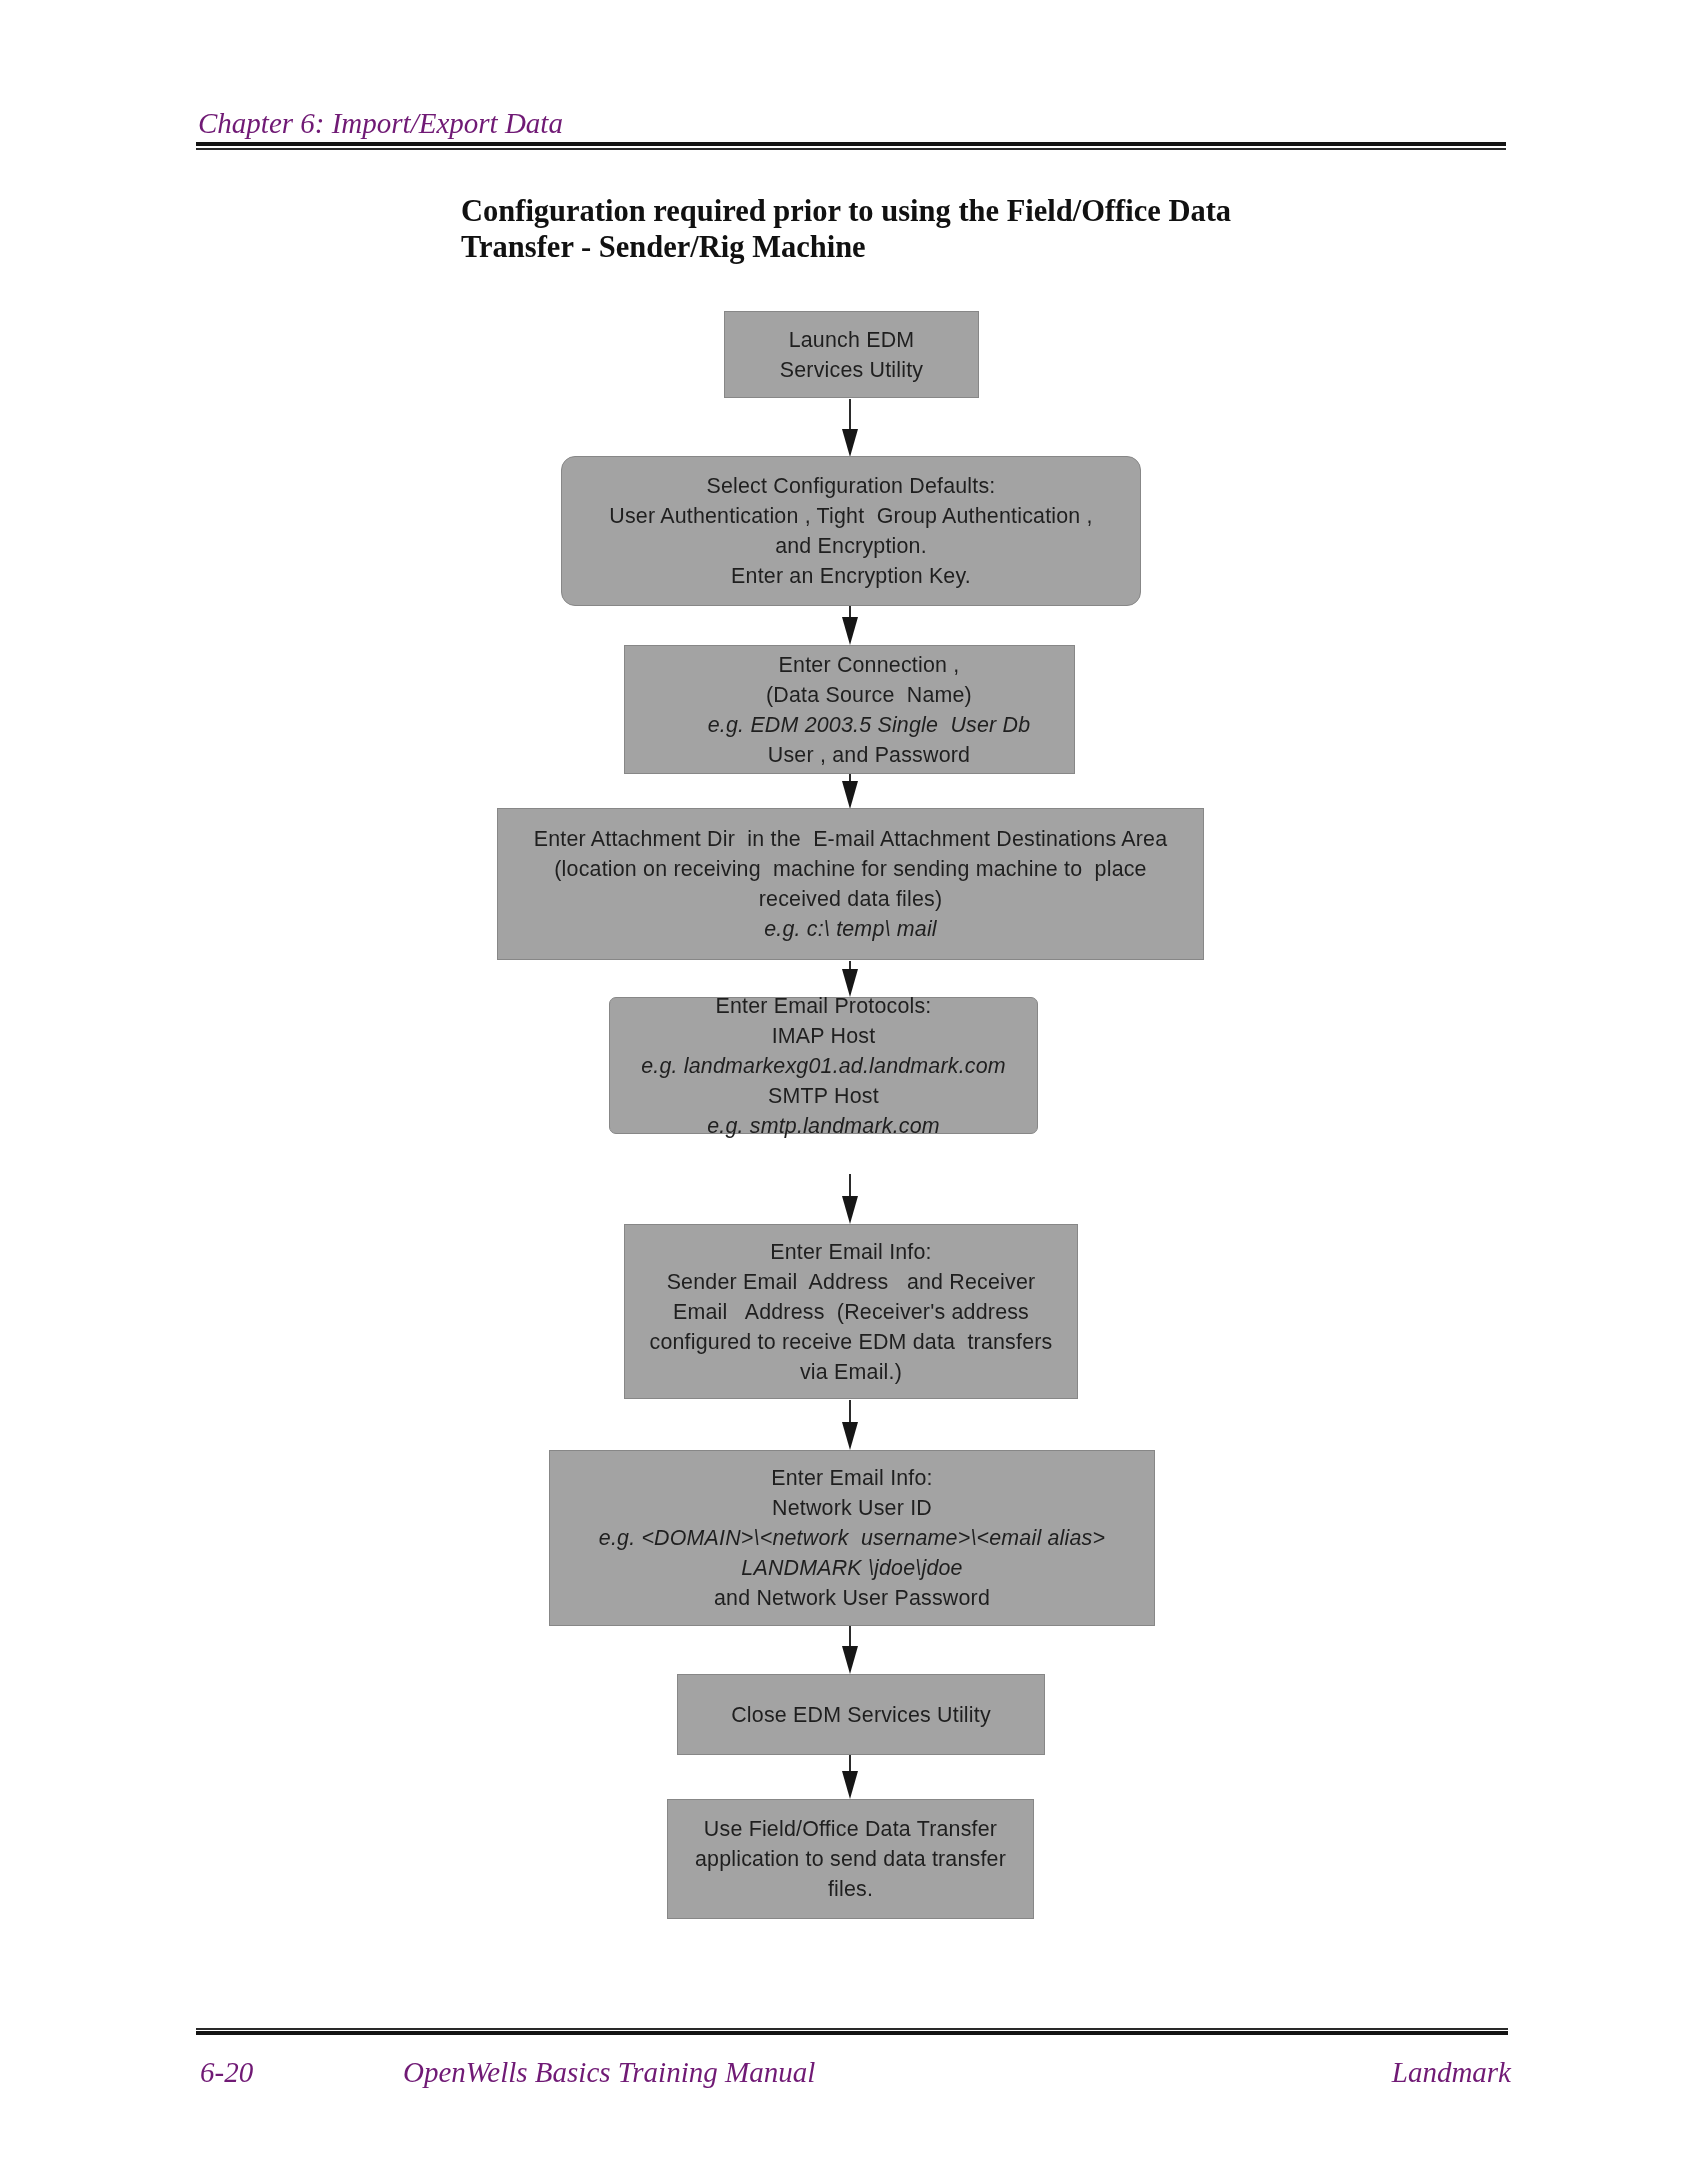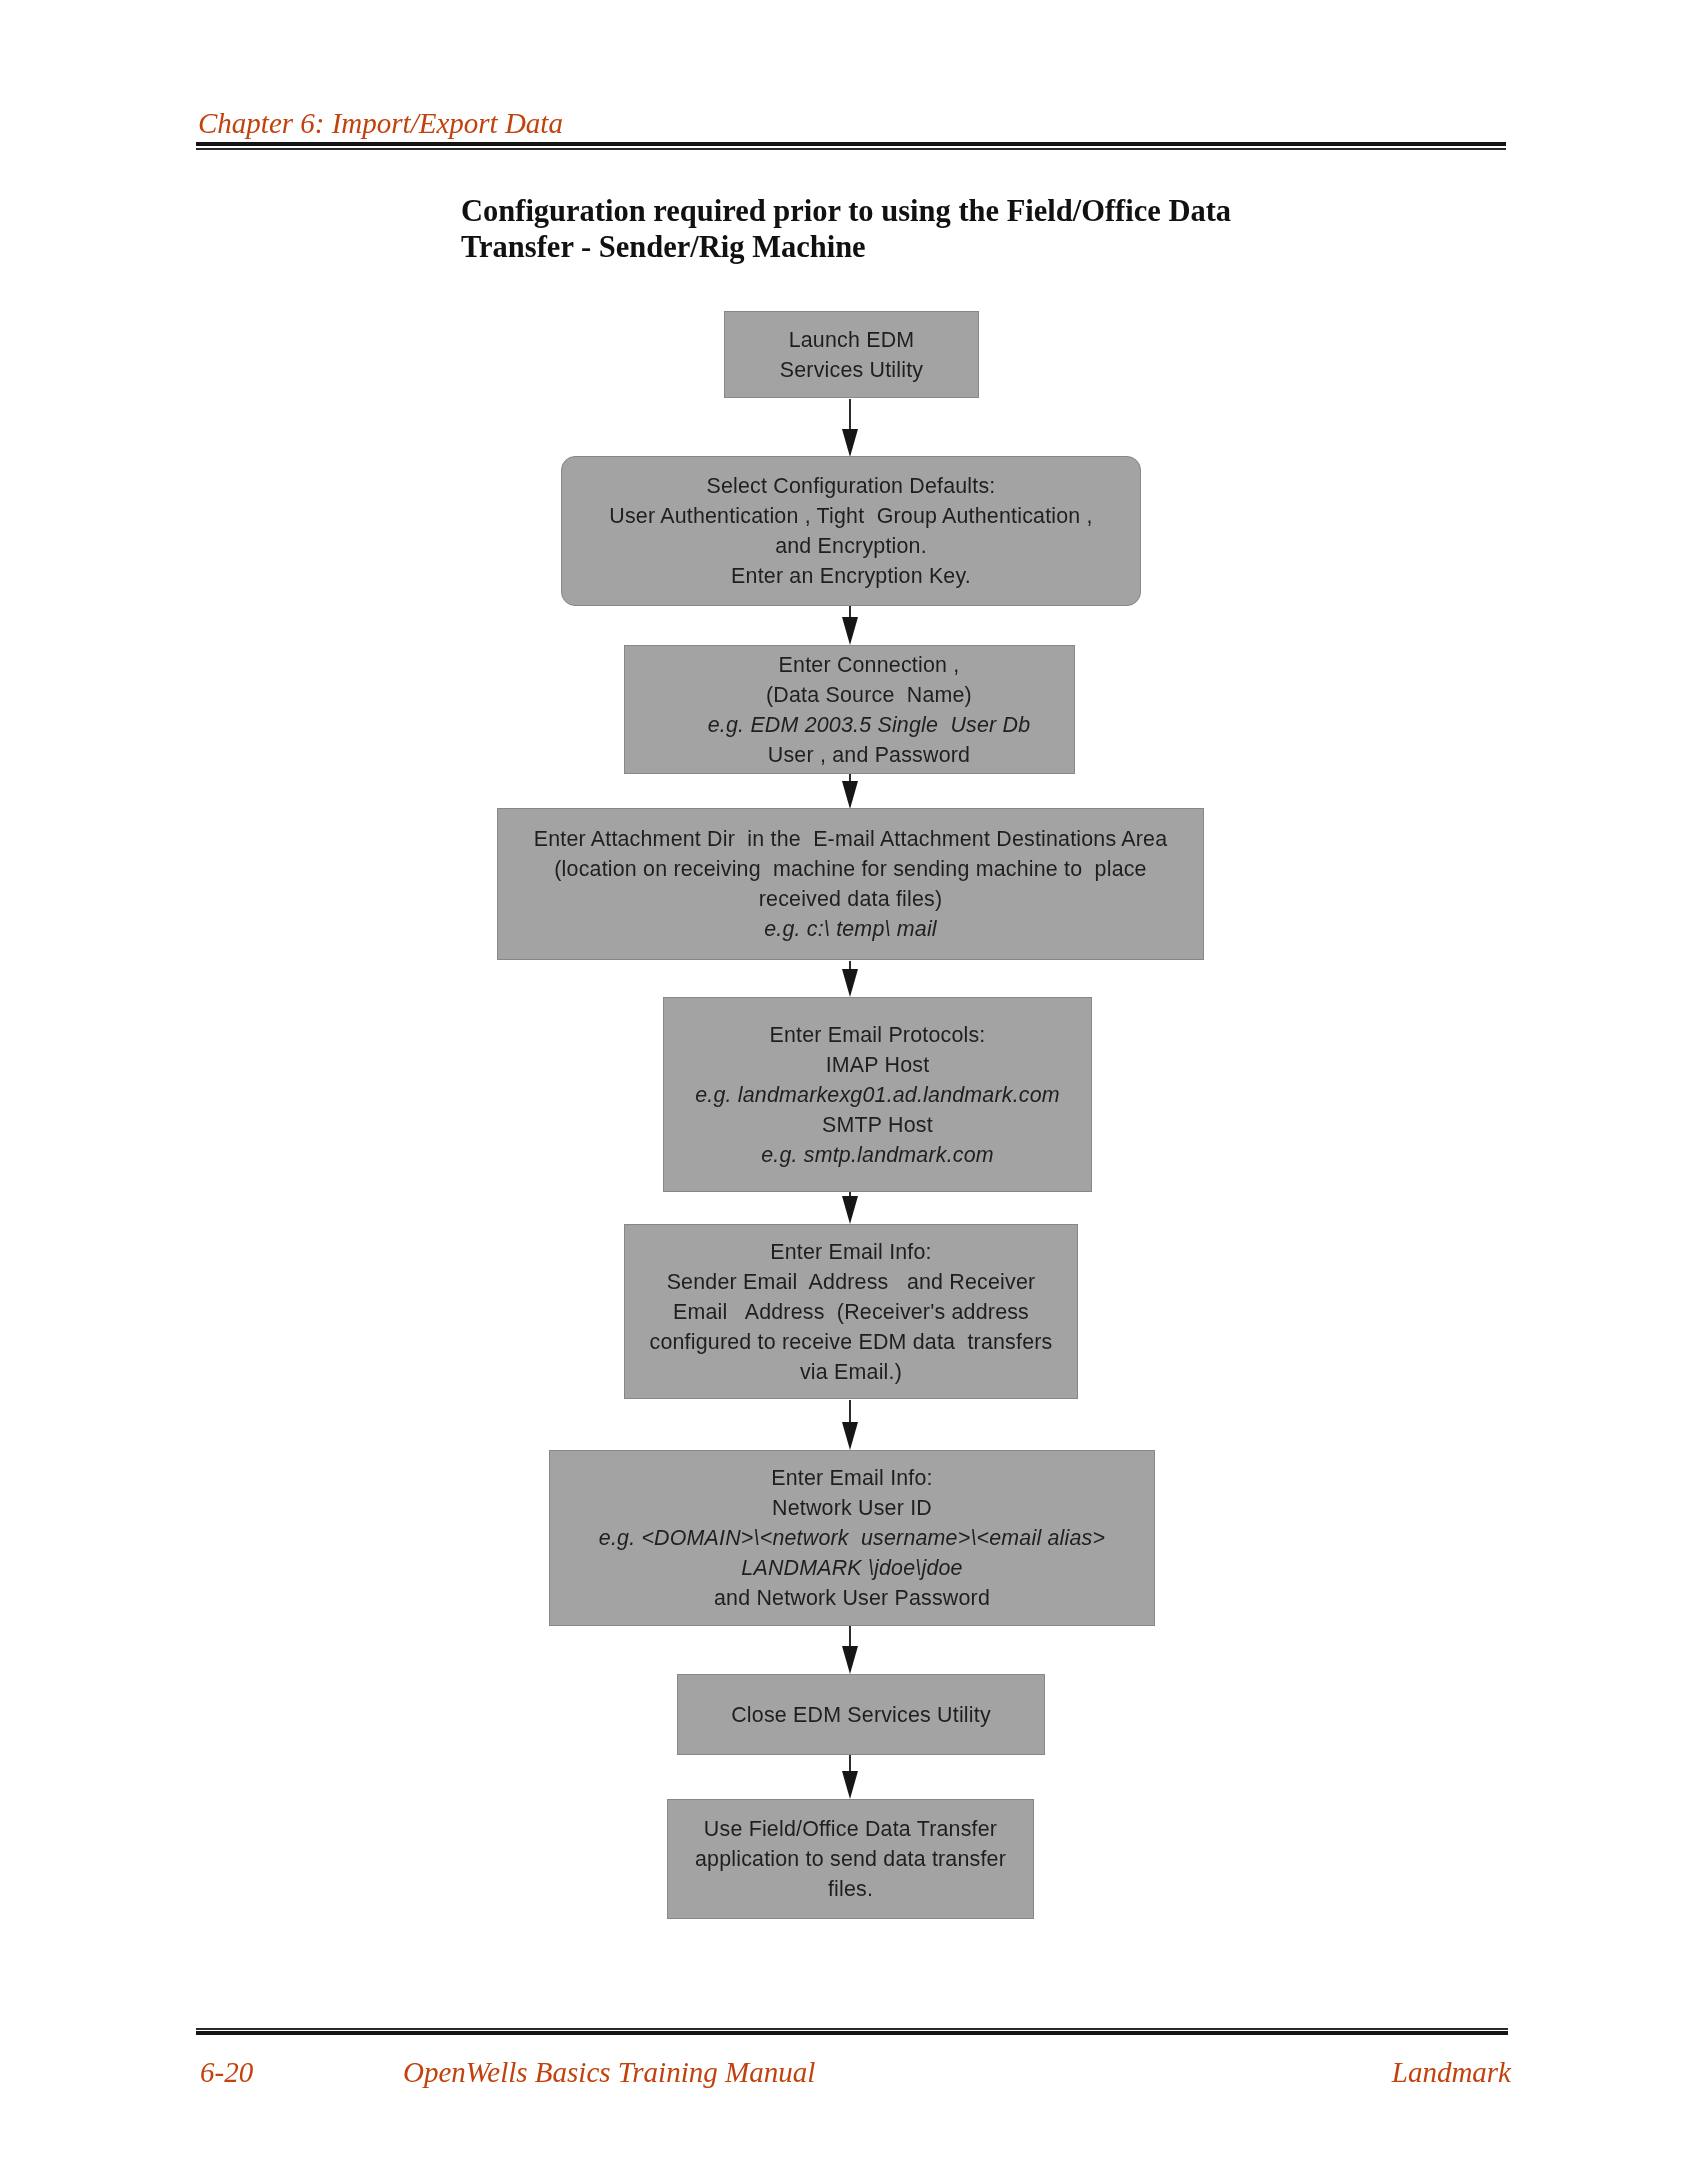--- a/index.html
+++ b/index.html
@@ -12,21 +12,21 @@
     font-family: "Liberation Sans", sans-serif;
     color: #1c1c1c;
     overflow: hidden;
   }
 
   
   .serif-italic {
     font-family: "Liberation Serif", serif;
     font-style: italic;
     font-size: 29px;
-    color: #c2410c;
+    color: #701a75;
   }
   #chapter-header { position: absolute; left: 198px; top: 107px; }
   .rule-thick { position: absolute; height: 4.1px; background: #141414; }
   .rule-thin  { position: absolute; height: 1.6px; background: #2a2a2a; }
   #chapter-rule-thick { left: 196px; top: 142px; width: 1310px; }
   #chapter-rule-thin  { left: 196px; top: 148px; width: 1310px; }
   #footer-rule-thin   { left: 196px; top: 2028px; width: 1312px; }
   #footer-rule-thick  { left: 196px; top: 2031px; width: 1312px; }
 
   #page-title {
@@ -60,21 +60,21 @@
     color: #1f1f1f;
   }
   .fline { white-space: pre; }
   .fline .bold   { font-weight: normal; }
   .fline .italic { font-style: italic; }
 
   .b0 { left: 724px;  top: 311px;  width: 255px; height: 87px; }
   .b1 { left: 561px;  top: 456px;  width: 580px; height: 150px; border-radius: 14px; }
   .b2 { left: 624px;  top: 645px;  width: 451px; height: 129px; padding-left: 39px; }
   .b3 { left: 497px;  top: 808px;  width: 707px; height: 152px; }
-  .b4 { left: 663px;  top: 997px; width: 429px; height: 195px; }
+  .b4 { left: 609px;  top: 997px; width: 429px; height: 137px; border-radius: 7px; }
   .b5 { left: 624px;  top: 1224px; width: 454px; height: 175px; }
   .b6 { left: 549px;  top: 1450px; width: 606px; height: 176px; }
   .b7 { left: 667px;  top: 1674px; width: 368px; height: 81px; margin-left: 10px;  }
   .b8 { left: 667px;  top: 1799px; width: 367px; height: 120px; }
 
   .arrow { position: absolute; left: 842px; width: 16.5px; }
   .a0 { top: 399px;  height: 58px; }
   .a1 { top: 606px;  height: 39px; }
   .a2 { top: 774px;  height: 35px; }
   .a3 { top: 961px; height: 36px; }

